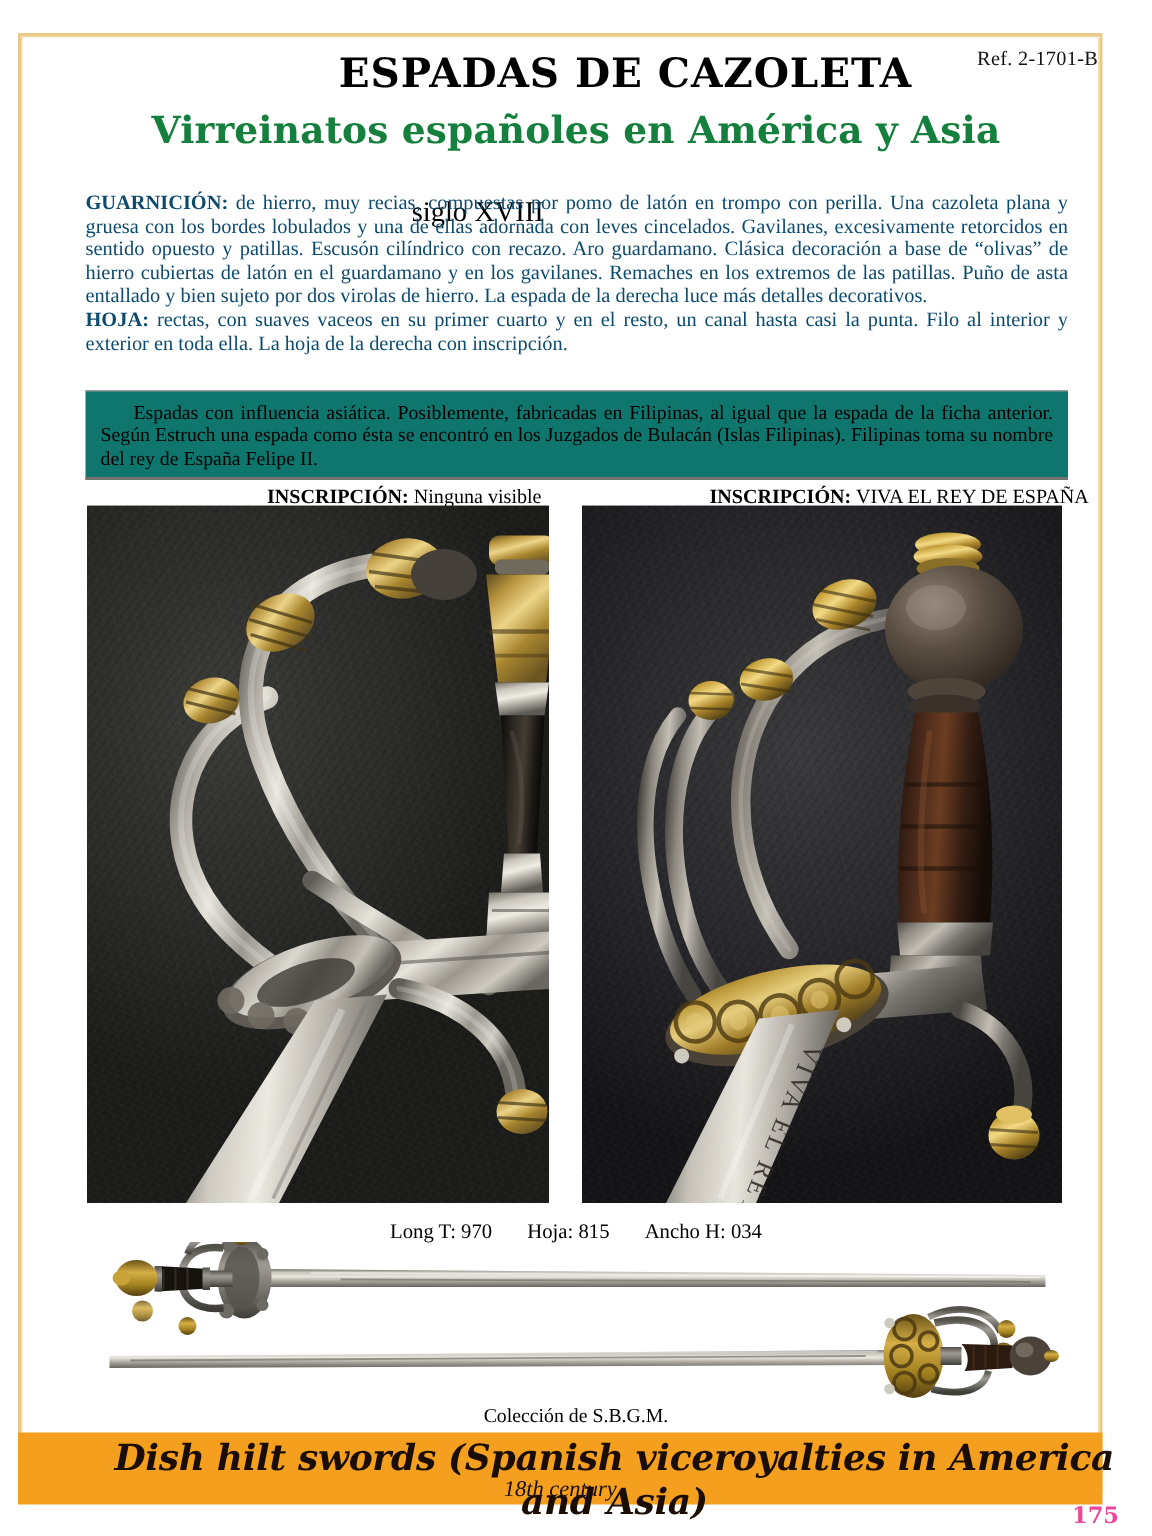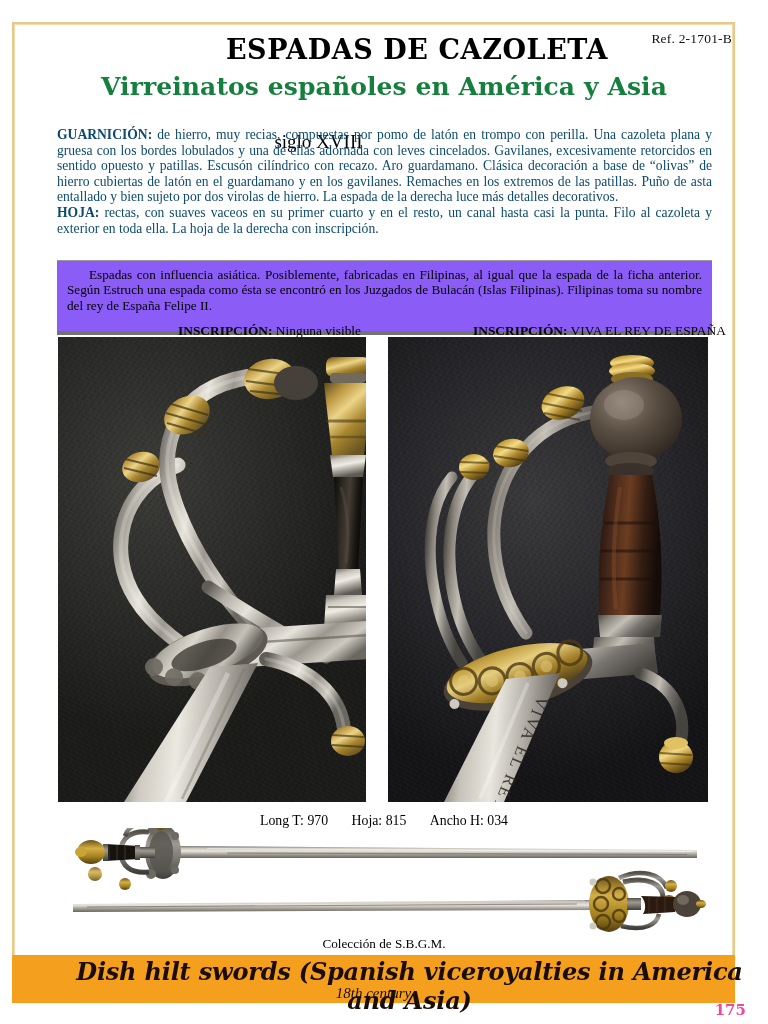--- a/index.html
+++ b/index.html
@@ -49,23 +49,23 @@
   .body-text{
     position:absolute;left:57px;top:127px;width:655px;
     font-size:13.6px;line-height:15.6px;text-align:justify;color:#0c4a6e;
     font-family:"Liberation Serif",serif;
   }
   .body-text p{margin:0;}
   .body-text b{font-weight:bold;}
 
   .notebox{
     position:absolute;left:57px;top:260px;width:655px;
-    background:#8b5cf6;
-    border-top:1px solid #9a9a9a;border-bottom:4px solid #737373;
-    padding:6px 10px 18px 10px;box-sizing:border-box;
+    background:#0f766e;
+    border-top:1px solid #9a9a9a;border-bottom:2px solid #737373;
+    padding:6px 10px 5px 10px;box-sizing:border-box;
     font-size:13.2px;line-height:15.4px;text-align:justify;color:#000;
     text-indent:22px;
     font-family:"Liberation Serif",serif;
   }
 
   .insc{
     position:absolute;top:323px;font-size:13.4px;color:#000;
     font-family:"Liberation Serif",serif;white-space:nowrap;
   }
   .insc b{font-weight:bold;margin-left:45px;}
@@ -138,21 +138,21 @@
   <div class="frame-inner"></div>
 
   <div class="ref">Ref. 2-1701-B</div>
 
   <div class="title1">ESPADAS DE CAZOLETA</div>
   <div class="title2">Virreinatos españoles en América y Asia</div>
   <div class="title3">siglo XVIII</div>
 
   <div class="body-text">
     <p><b>GUARNICIÓN:</b><span> de hierro, muy recias, compuestas por pomo de latón en trompo con perilla. Una cazoleta plana y gruesa con los bordes lobulados y una de ellas adornada con leves cincelados. Gavilanes, excesivamente retorcidos en sentido opuesto y patillas. Escusón cilíndrico con recazo. Aro guardamano. Clásica decoración a base de “olivas” de hierro cubiertas de latón en el guardamano y en los gavilanes. Remaches en los extremos de las patillas. Puño de asta entallado y bien sujeto por dos virolas de hierro. La espada de la derecha luce más detalles decorativos.</span></p>
-    <p><b>HOJA:</b><span> rectas, con suaves vaceos en su primer cuarto y en el resto, un canal hasta casi la punta. Filo al cazoleta y exterior en toda ella. La hoja de la derecha con inscripción.</span></p>
+    <p><b>HOJA:</b><span> rectas, con suaves vaceos en su primer cuarto y en el resto, un canal hasta casi la punta. Filo al interior y exterior en toda ella. La hoja de la derecha con inscripción.</span></p>
   </div>
 
   <div class="notebox">Espadas con influencia asiática. Posiblemente, fabricadas en Filipinas, al igual que la espada de la ficha anterior. Según Estruch una espada como ésta se encontró en los Juzgados de Bulacán (Islas Filipinas). Filipinas toma su nombre del rey de España Felipe II.</div>
 
   <div class="insc insc-left"><b>INSCRIPCIÓN:</b><span> Ninguna visible</span></div>
   <div class="insc insc-right"><b>INSCRIPCIÓN:</b><span> VIVA EL REY DE ESPAÑA</span></div>
 
   <div class="photo photo-l">
     <div class="bg-l"></div>
     <div class="grain"></div>

